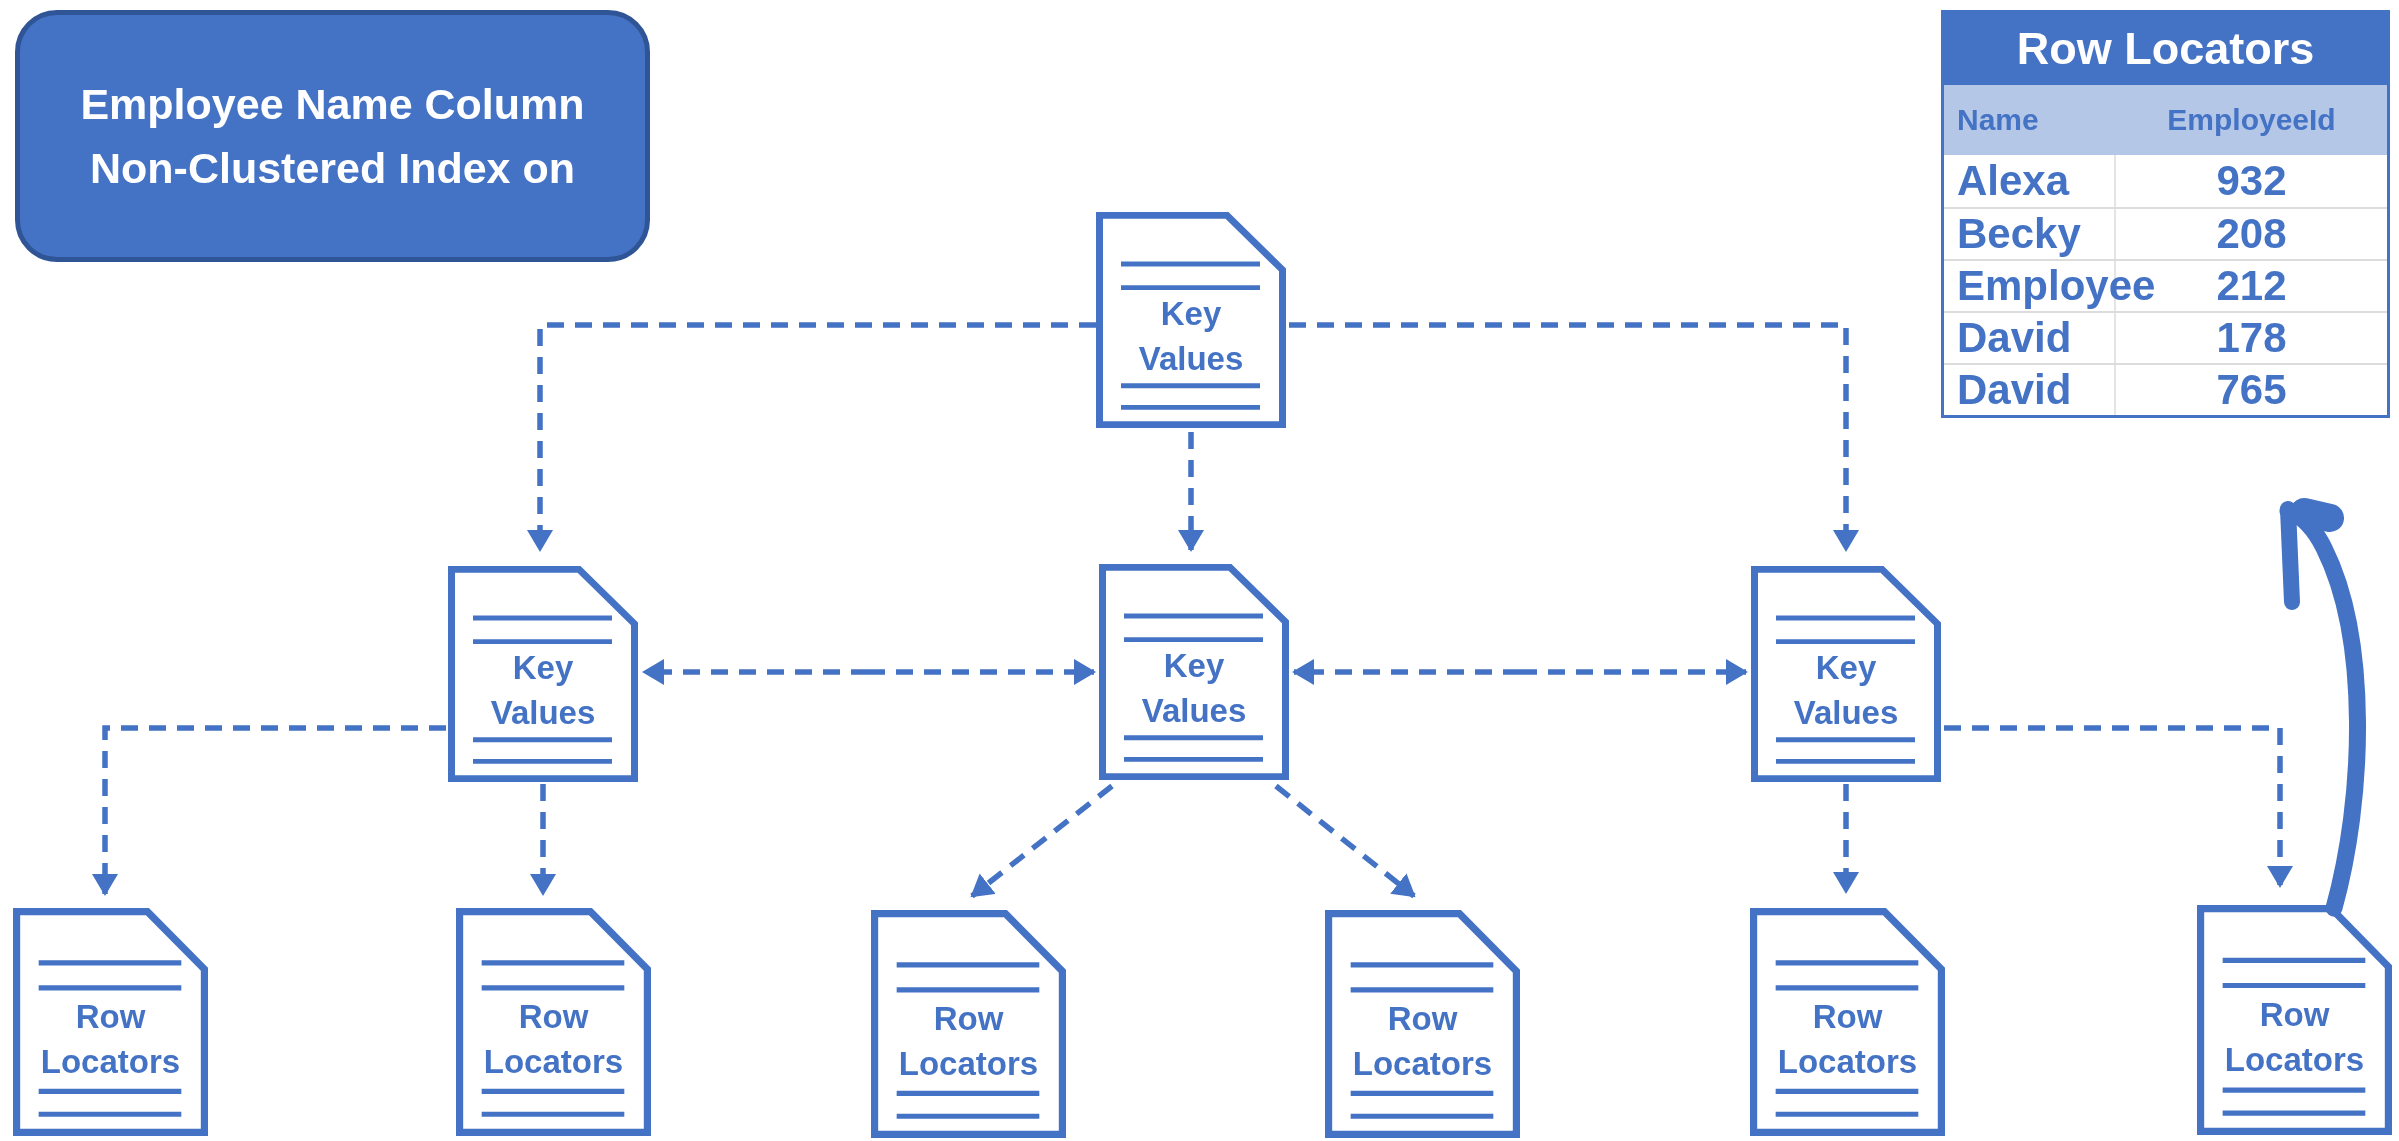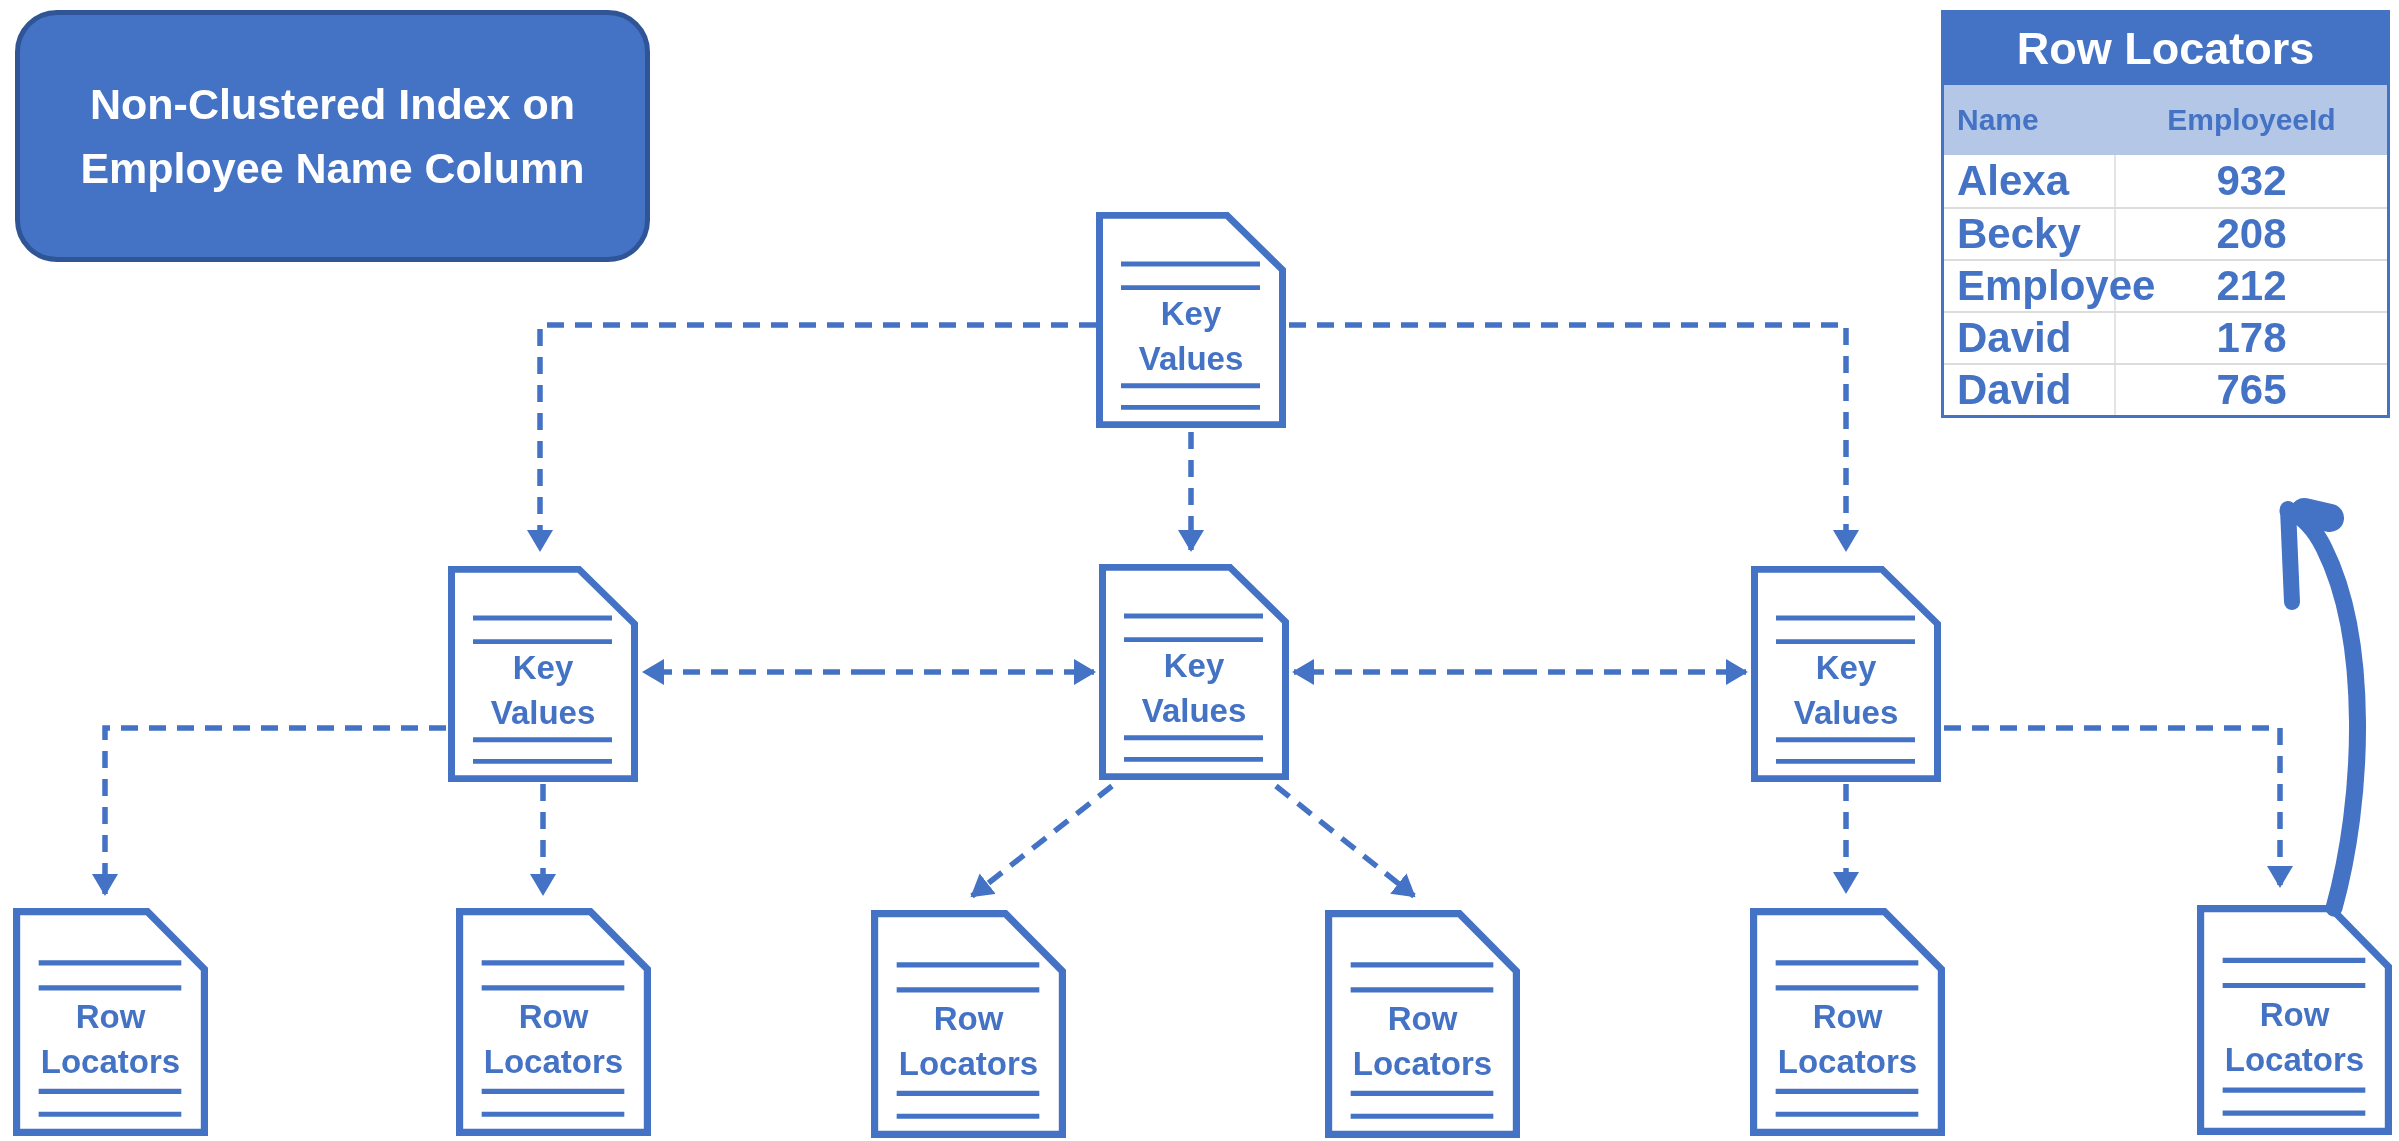--- a/index.html
+++ b/index.html
@@ -77,22 +77,22 @@
   .rl-row + .rl-row{border-top:2px solid var(--row-divider);}
   .rl-row .cell-name{padding-left:13px;height:100%;display:flex;align-items:center;border-right:2px solid #E4E4E4;}
   .rl-row .cell-id{text-align:center;}
 </style>
 </head>
 <body>
 
 <div class="canvas">
 
   <div class="title-box">
+    <div>Employee Name Column</div>
     <div>Non-Clustered Index on</div>
-    <div>Employee Name Column</div>
   </div>
 
   <svg class="connectors" viewBox="0 0 2399 1141">
     <defs>
       <marker id="arrowhead" markerWidth="23" markerHeight="28" refX="20" refY="13" orient="auto" markerUnits="userSpaceOnUse">
         <path d="M0,0 L22,13 L0,26 Z"></path>
       </marker>
     </defs>
 
     <path class="dash" d="M1096 325 H540 V550" marker-end="url(#arrowhead)"></path>

